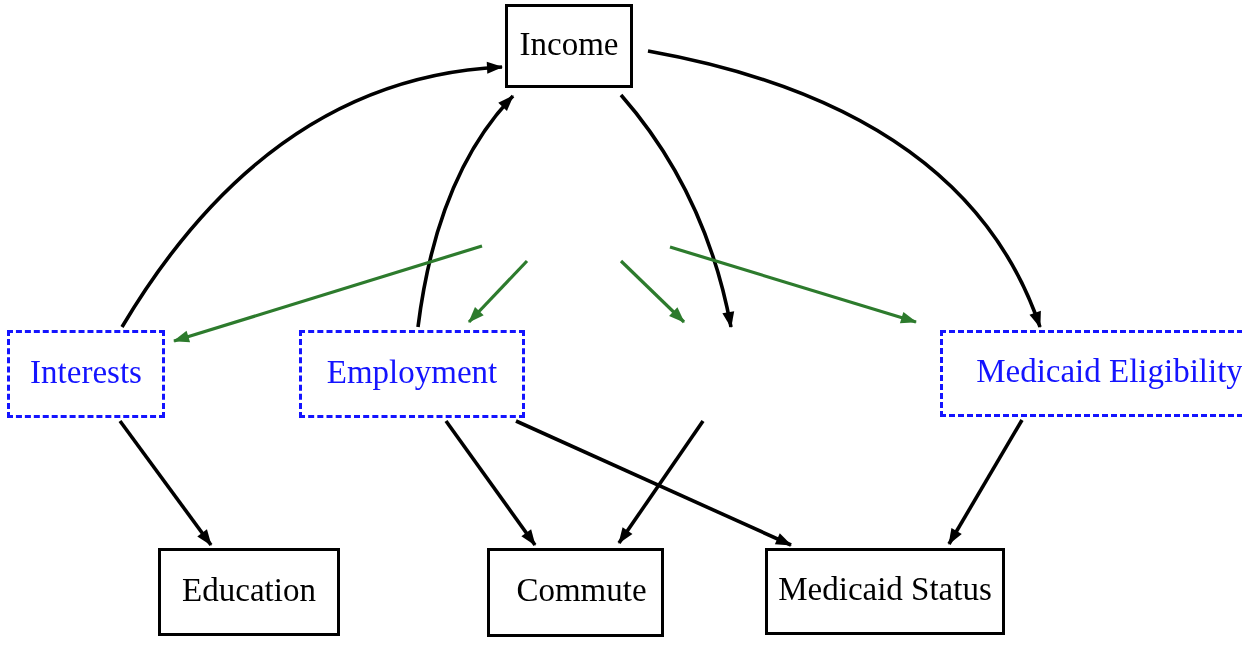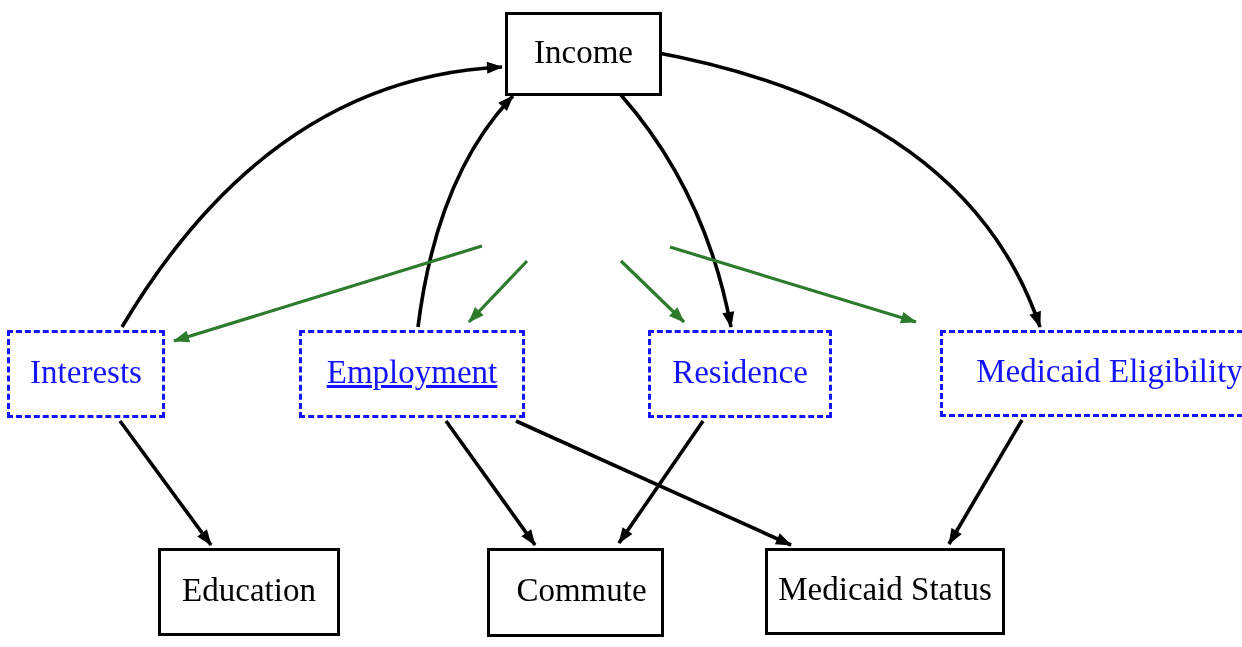--- a/index.html
+++ b/index.html
@@ -32,24 +32,24 @@
   .node.double { border: 2.5px solid #2d7b2d; color: #2d7b2d; }
   .node.double .inner-border {
     position: absolute;
     inset: 3.5px;
     border: 2.5px solid #2d7b2d;
     pointer-events: none;
   }
   .node .lbl { position: relative; white-space: nowrap; line-height: 1; padding-bottom: 4px; }
 
   
-  #n-income              { left: 505px; top: 12px;   width: 157px; height: 84px; }
+  #n-income              { left: 505px; top: 4px;   width: 128px; height: 84px; }
   #n-pandemic            { left: 484px; top: 165px; width: 183px; height: 93px; }
   #n-interests           { left: 7px;   top: 330px; width: 158px; height: 88px; }
-  #n-employment          { left: 299px; top: 330px; width: 226px; height: 88px; text-decoration: underline; }
+  #n-employment          { left: 299px; top: 330px; width: 226px; height: 88px; }
   #n-residence           { left: 648px; top: 330px; width: 184px; height: 88px; }
   #n-medicaid-eligibility{ left: 940px; top: 330px; width: 339px; height: 87px; }
   #n-education           { left: 158px; top: 548px; width: 182px; height: 88px; text-align: right; }
   #n-commute             { left: 487px; top: 548px; width: 177px; height: 89px; padding-left: 12px; }
   #n-medicaid-status     { left: 765px; top: 548px; width: 240px; height: 87px; }
 
   .edge-black { stroke: #000000; stroke-width: 3.6px; fill: none; }
   .edge-green { stroke: #2d7b2d; stroke-width: 3.2px; fill: none; }
 </style>
 </head>
@@ -89,23 +89,20 @@
 
 
   <div class="node dashed" id="n-interests">
     <span class="lbl">Interests</span>
   </div>
 
   <div class="node dashed" id="n-employment">
     <span class="lbl">Employment</span>
   </div>
 
-  <div class="node dashed" id="n-residence">
-    <span class="lbl">Residence</span>
-  </div>
 
   <div class="node dashed" id="n-medicaid-eligibility">
     <span class="lbl">Medicaid Eligibility</span>
   </div>
 
   <div class="node solid" id="n-education">
     <span class="lbl">Education</span>
   </div>
 
   <div class="node solid" id="n-commute">

